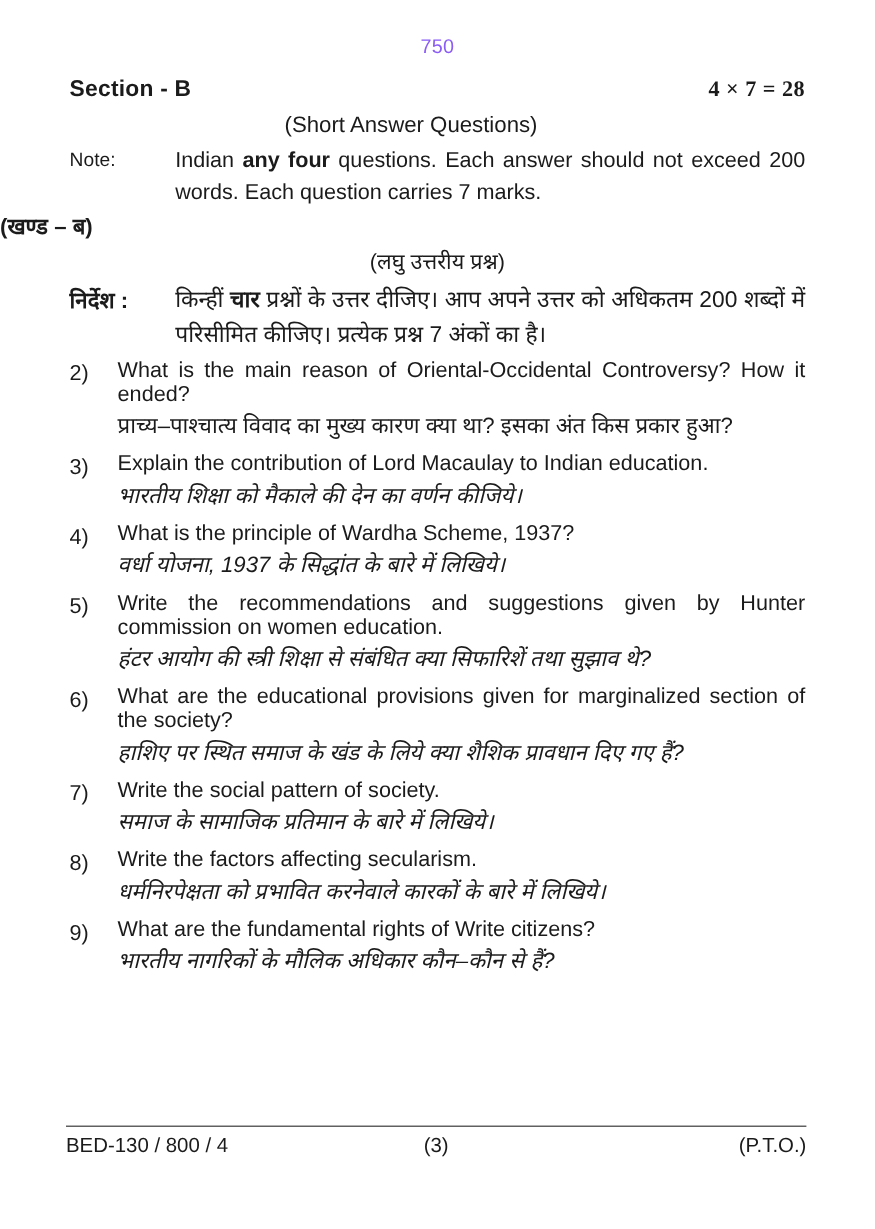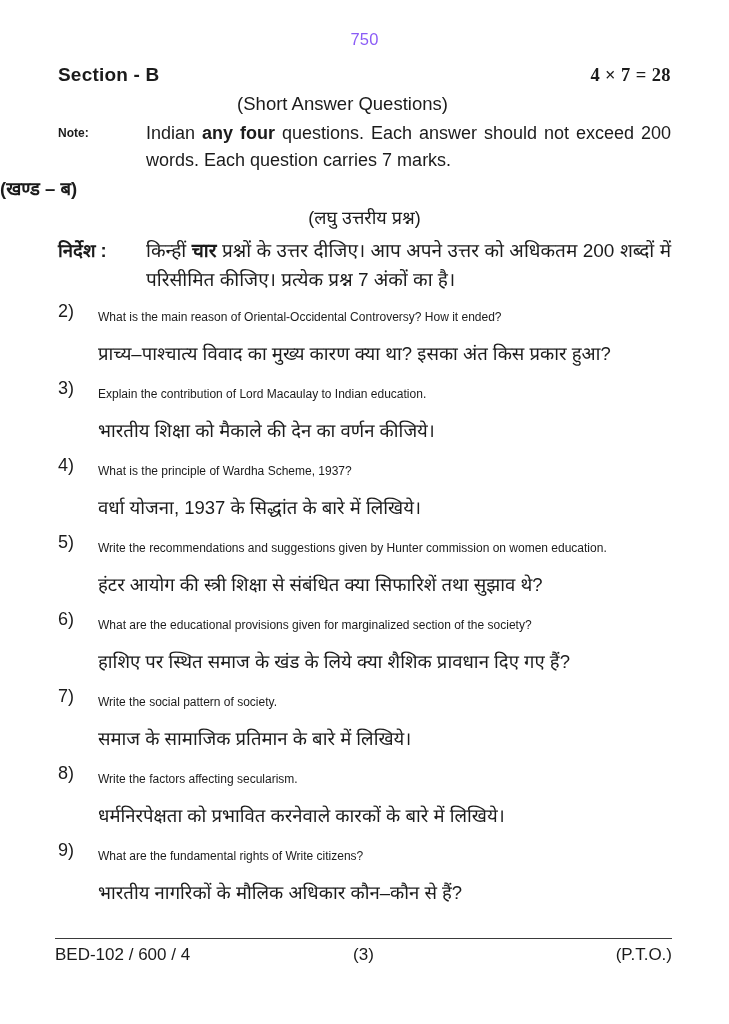--- a/index.html
+++ b/index.html
@@ -72,22 +72,22 @@
   .note-block {
     position: absolute;
     top: 120px;
     left: 58px;
     width: 613px;
   }
   .note-label {
     position: absolute;
     left: 0;
     top: 0;
-    font-size: 12px;
-    font-weight: bold;
+    font-size: 16px;
+    font-weight: normal;
     line-height: 27px;
   }
   .note-body {
     margin-left: 88px;
     text-align: justify;
     text-align-last: left;
     font-size: 18px;
     line-height: 27px;
   }
   .note-body b { font-weight: bold; }
@@ -150,34 +150,34 @@
   .q-num {
     position: absolute;
     left: 0;
     top: 0;
     width: 30px;
     font-size: 18px;
     line-height: 27px;
     text-align: left;
   }
   .q-en {
-    font-size: 12px;
-    line-height: 39px;
+    font-size: 18px;
+    line-height: 20px;
     text-align: justify;
     text-align-last: left;
   }
   .q-en.nojust { text-align: center; }
   .q-hi {
     font-size: 18.5px;
     line-height: 32px;
     text-align: justify;
     text-align-last: left;
     margin-top: 1px;
   }
-  .q-hi.nojust { text-align: center; }
+  .q-hi.nojust { text-align: center; font-style: italic; }
 
   
   .footer-rule {
     position: absolute;
     left: 55px;
     top: 938px;
     width: 617px;
     height: 1px;
     background: #3a3a3a;
   }
@@ -274,18 +274,18 @@
       </div>
       <div class="q-item">
         <span class="q-num">9)</span>
         <div class="q-en nojust">What are the fundamental rights of Write citizens?</div>
         <div class="q-hi nojust">भारतीय नागरिकों के मौलिक अधिकार कौन–कौन से हैं?</div>
       </div>
     </div>
 
   <div class="footer-rule"></div>
   <div class="footer">
-    <span class="footer-left">BED-102 / 600 / 4</span>
+    <span class="footer-left">BED-130 / 800 / 4</span>
     <span class="footer-center">(3)</span>
     <span class="footer-right">(P.T.O.)</span>
   </div>
 
 </div>
 
 </body></html>

